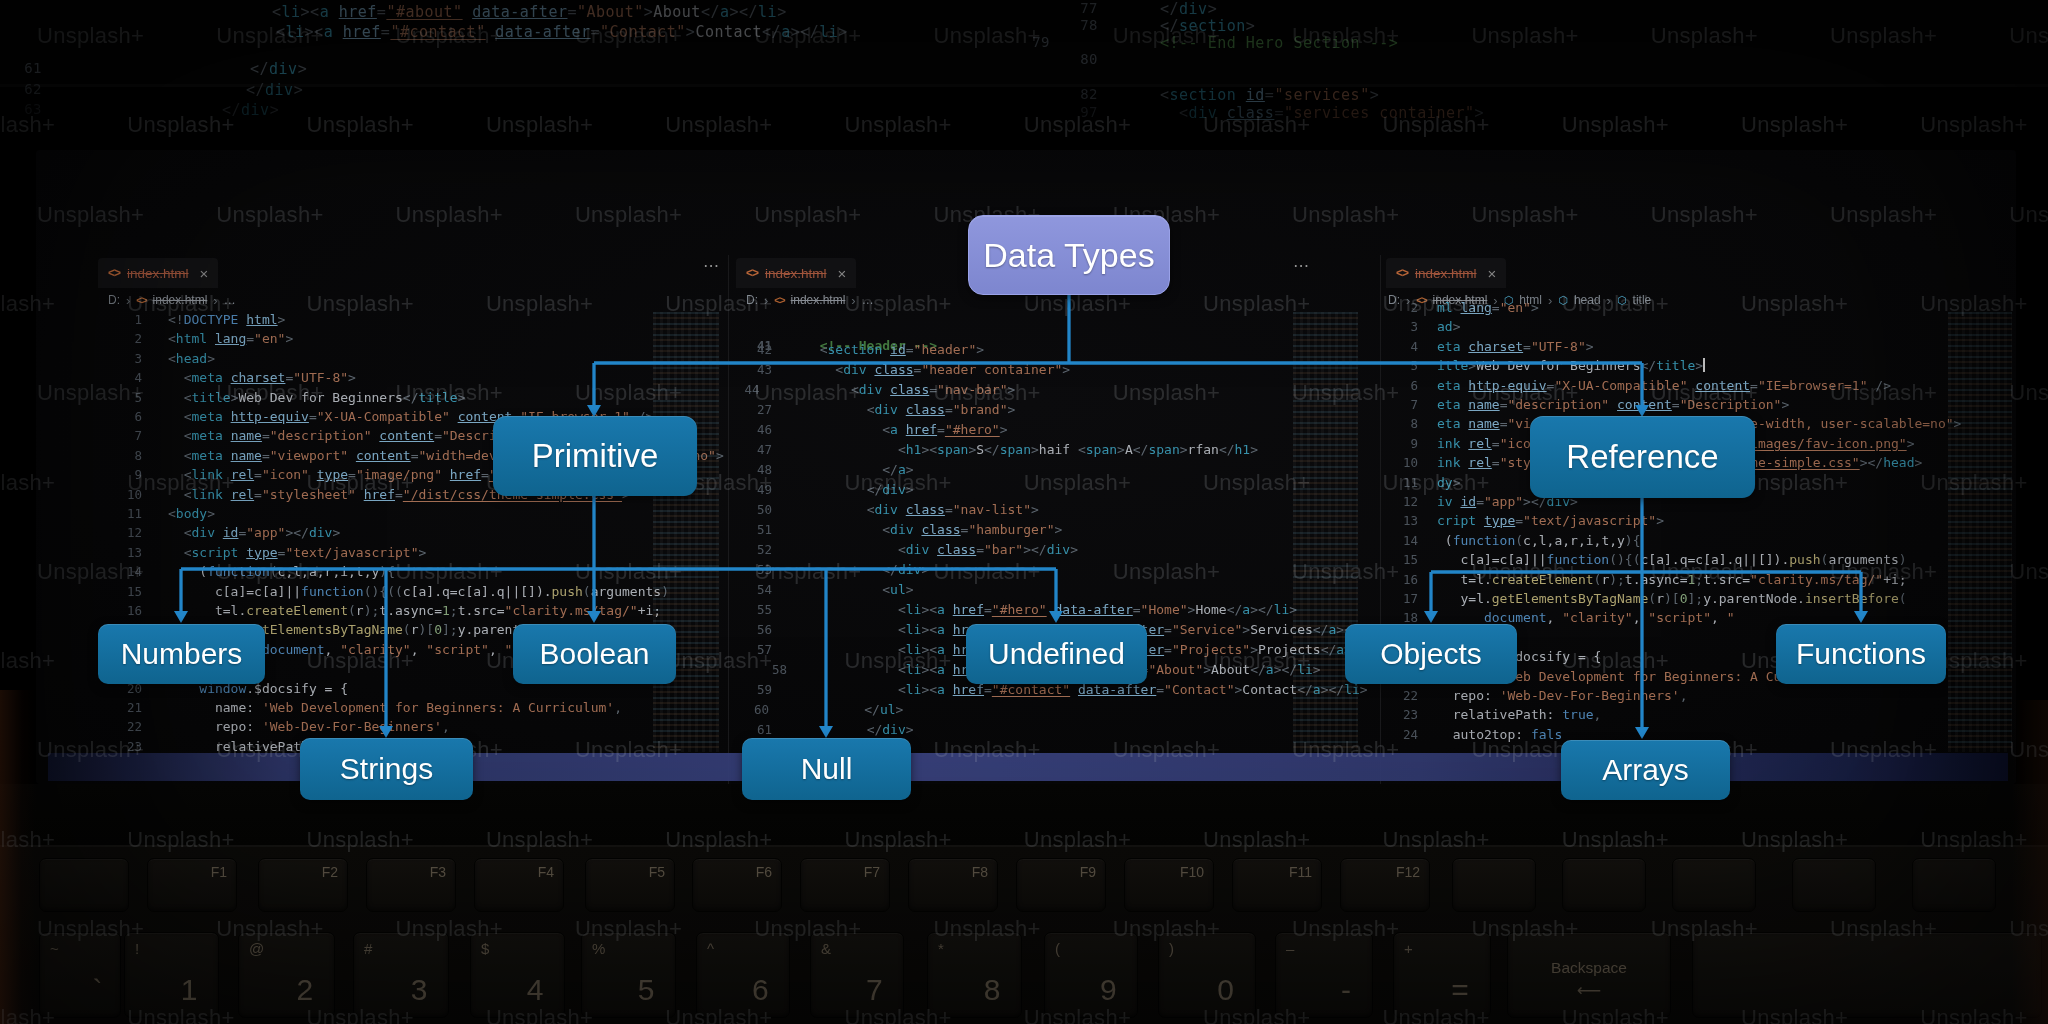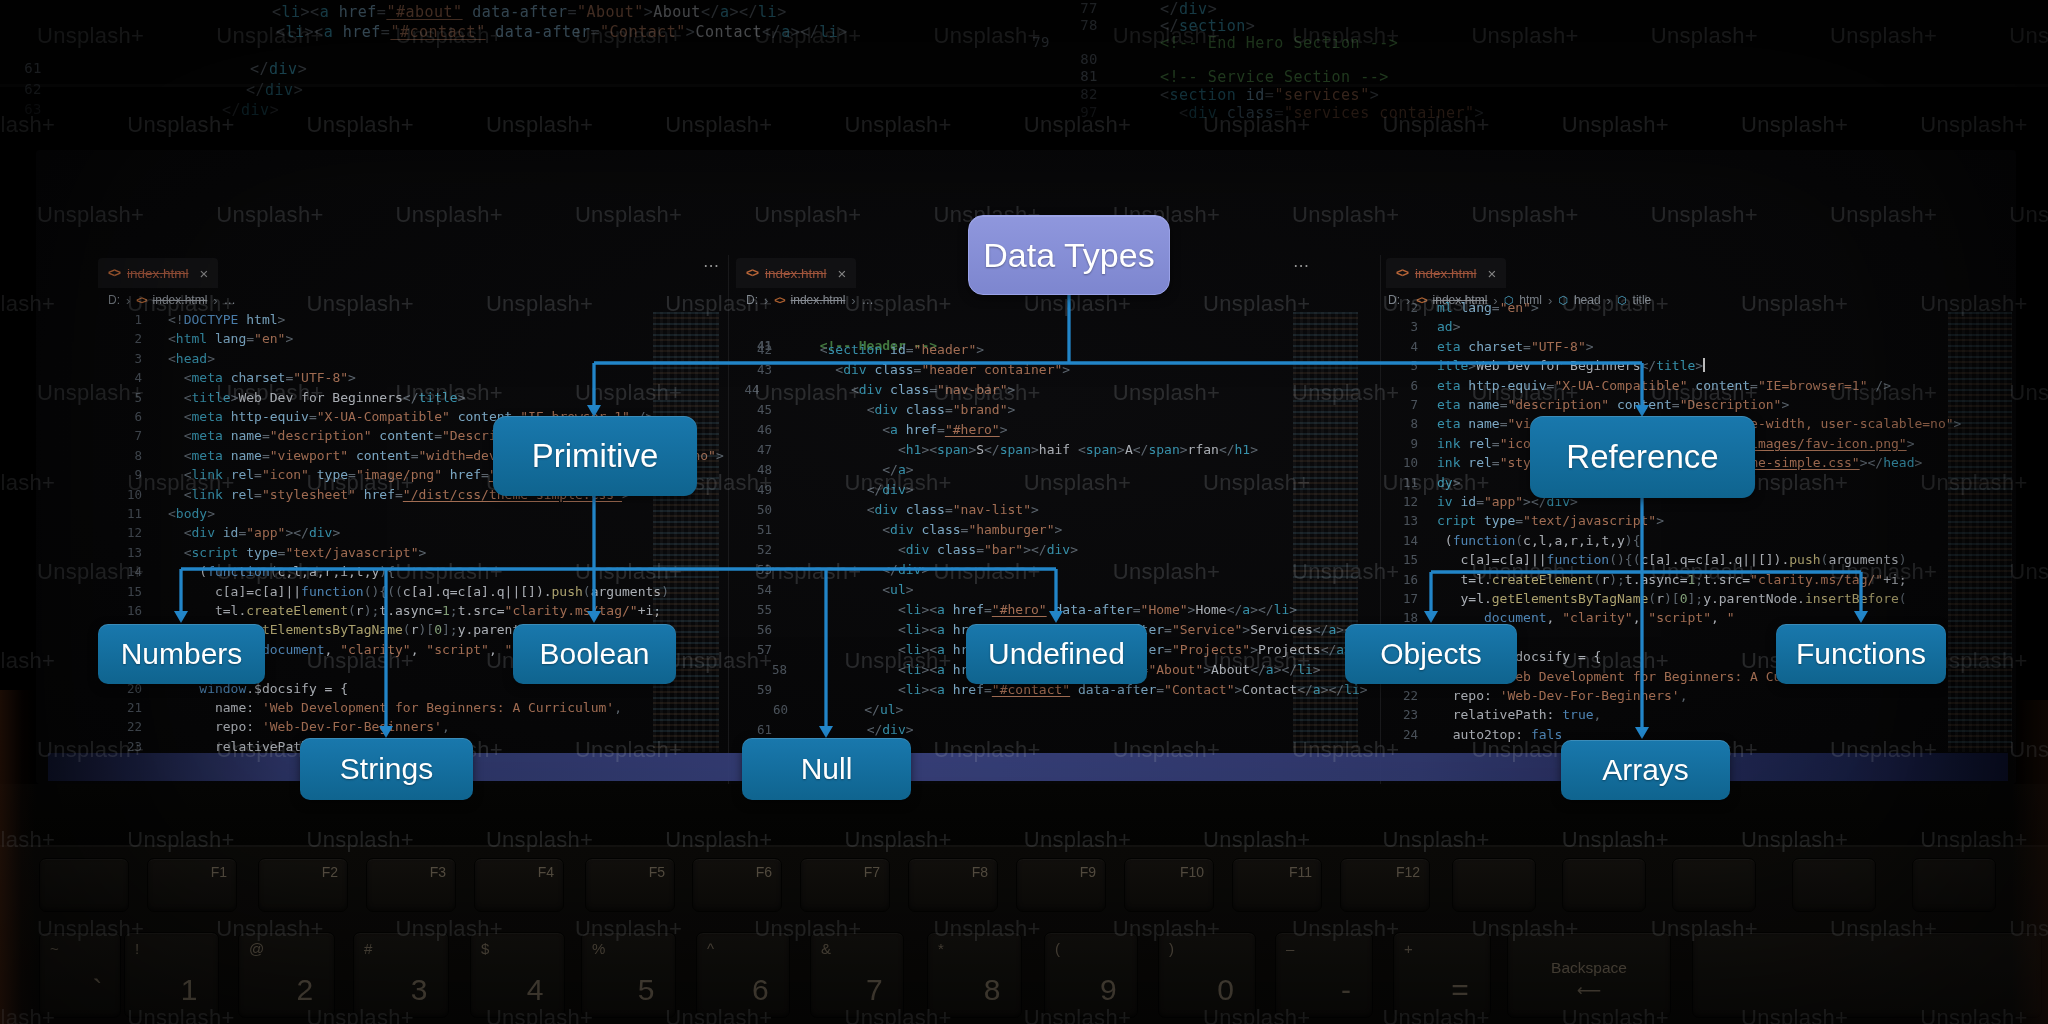--- a/index.html
+++ b/index.html
@@ -33,21 +33,21 @@
   .bc{position:absolute;top:141px;height:18px;display:flex;align-items:center;gap:6px;
       font-size:12px;color:#7d848c;white-space:nowrap;}
   .bc .sep{color:#5d646b;font-size:13px;}
   .bc .cico{color:#b06231;font-size:10.5px;font-weight:bold;letter-spacing:-1px;}
   .bc .sico{color:#4aa0c0;font-size:11px;}
   .bc .file{text-decoration:line-through;color:#8a8f96;}
   .codelayer{position:absolute;left:0;top:0;right:0;height:755px;filter:blur(.35px);opacity:.85;}
   .cl{position:absolute;left:0;width:100%;height:20px;font:13px "DejaVu Sans Mono","Liberation Mono",monospace;}
   .ln{position:absolute;width:40px;text-align:right;color:#57606a;font-size:12.5px;}
   .ct{position:absolute;white-space:pre;color:#c6cbd2;}
-  .tk-p{color:#6b7680;} .tk-t{color:#3fa8c6;} .tk-a{color:#8fc3e4;}
+  .tk-p{color:#6b7680;} .tk-t{color:#3fa8c6;} .tk-a{color:#8fc3e4;text-decoration:underline;}
   .tk-s{color:#bd7f60;} .tk-k{color:#5c9cd4;} .tk-c{color:#4e8c49;}
   .tk-x{color:#c6cbd2;} .tk-m{color:#c9bd80;} .tk-n{color:#98ba8c;}
   .tk-u{color:#bd7f60;text-decoration:underline;text-underline-offset:2px;}
   .tk-cur{display:inline-block;width:2px;height:14px;background:#ddd;vertical-align:-2px;}
   .mini{position:absolute;width:64px;filter:blur(.6px);
     background:repeating-linear-gradient(180deg, rgba(100,160,185,.15) 0 2px, transparent 2px 5px, rgba(190,140,95,.11) 5px 7px, transparent 7px 11px),
                repeating-linear-gradient(90deg, rgba(255,255,255,.035) 0 3px, transparent 3px 7px);}
   
   #toplines{position:absolute;left:0;top:0;width:2048px;height:130px;filter:blur(.4px);opacity:.55;}
   #toplines .cl{font-size:15px;letter-spacing:.5px;height:20px;}
@@ -118,24 +118,20 @@
       <span class="ct" style="left: 1160px;"><span class="tk-p">&lt;/</span><span class="tk-t">section</span><span class="tk-p">&gt;</span></span>
     </div>
     <div class="cl" style="top: 34px; opacity: 1;">
       <span class="ln" style="left: 1010px;">79</span>
       <span class="ct" style="left: 1160px;"><span class="tk-c">&lt;!-- End Hero Section --&gt;</span></span>
     </div>
     <div class="cl" style="top: 51px; opacity: 1;">
       <span class="ln" style="left: 1058px;">80</span>
       <span class="ct" style="left: 1160px;"></span>
     </div>
-    <div class="cl" style="top: 68px; opacity: 1;">
-      <span class="ln" style="left: 1058px;">81</span>
-      <span class="ct" style="left: 1160px;"><span class="tk-c">&lt;!-- Service Section --&gt;</span></span>
-    </div>
     <div class="cl" style="top: 86px; opacity: 0.7;">
       <span class="ln" style="left: 1058px;">82</span>
       <span class="ct" style="left: 1160px;"><span class="tk-p">&lt;</span><span class="tk-t">section</span><span class="tk-x"> </span><span class="tk-a">id</span><span class="tk-p">=</span><span class="tk-s">"services"</span><span class="tk-p">&gt;</span></span>
     </div>
     <div class="cl" style="top: 104px; opacity: 0.45;">
       <span class="ln" style="left: 1058px;">97</span>
       <span class="ct" style="left: 1160px;"><span class="tk-x">  </span><span class="tk-p">&lt;</span><span class="tk-t">div</span><span class="tk-x"> </span><span class="tk-a">class</span><span class="tk-p">=</span><span class="tk-s">"services container"</span><span class="tk-p">&gt;</span></span>
     </div>
   </div>
 
@@ -279,21 +275,21 @@
         </div>
         <div class="cl" style="top: 212px;">
           <span class="ln" style="left: 4px;">43</span>
           <span class="ct" style="left: 76px;"><span class="tk-x">    </span><span class="tk-p">&lt;</span><span class="tk-t">div</span><span class="tk-x"> </span><span class="tk-a">class</span><span class="tk-p">=</span><span class="tk-s">"header container"</span><span class="tk-p">&gt;</span></span>
         </div>
         <div class="cl" style="top: 232px;">
           <span class="ln" style="left: 4px; text-align: center;">44</span>
           <span class="ct" style="left: 76px;"><span class="tk-x">      </span><span class="tk-p">&lt;</span><span class="tk-t">div</span><span class="tk-x"> </span><span class="tk-a">class</span><span class="tk-p">=</span><span class="tk-s">"nav-bar"</span><span class="tk-p">&gt;</span></span>
         </div>
         <div class="cl" style="top: 252px;">
-          <span class="ln" style="left: 4px;">45</span>
+          <span class="ln" style="left: 4px;">27</span>
           <span class="ct" style="left: 76px;"><span class="tk-x">        </span><span class="tk-p">&lt;</span><span class="tk-t">div</span><span class="tk-x"> </span><span class="tk-a">class</span><span class="tk-p">=</span><span class="tk-s">"brand"</span><span class="tk-p">&gt;</span></span>
         </div>
         <div class="cl" style="top: 272px;">
           <span class="ln" style="left: 4px;">46</span>
           <span class="ct" style="left: 76px;"><span class="tk-x">          </span><span class="tk-p">&lt;</span><span class="tk-t">a</span><span class="tk-x"> </span><span class="tk-a">href</span><span class="tk-p">=</span><span class="tk-u">"#hero"</span><span class="tk-p">&gt;</span></span>
         </div>
         <div class="cl" style="top: 292px;">
           <span class="ln" style="left: 4px;">47</span>
           <span class="ct" style="left: 76px;"><span class="tk-x">            </span><span class="tk-p">&lt;</span><span class="tk-t">h1</span><span class="tk-p">&gt;&lt;</span><span class="tk-t">span</span><span class="tk-p">&gt;</span><span class="tk-x">S</span><span class="tk-p">&lt;/</span><span class="tk-t">span</span><span class="tk-p">&gt;</span><span class="tk-x">haif </span><span class="tk-p">&lt;</span><span class="tk-t">span</span><span class="tk-p">&gt;</span><span class="tk-x">A</span><span class="tk-p">&lt;/</span><span class="tk-t">span</span><span class="tk-p">&gt;</span><span class="tk-x">rfan</span><span class="tk-p">&lt;/</span><span class="tk-t">h1</span><span class="tk-p">&gt;</span></span>
         </div>
@@ -339,21 +335,21 @@
         </div>
         <div class="cl" style="top: 512px;">
           <span class="ln" style="left: 19px;">58</span>
           <span class="ct" style="left: 76px;"><span class="tk-x">            </span><span class="tk-p">&lt;</span><span class="tk-t">li</span><span class="tk-p">&gt;&lt;</span><span class="tk-t">a</span><span class="tk-x"> </span><span class="tk-a">href</span><span class="tk-p">=</span><span class="tk-u">"#about"</span><span class="tk-x"> </span><span class="tk-a">data-after</span><span class="tk-p">=</span><span class="tk-s">"About"</span><span class="tk-p">&gt;</span><span class="tk-x">About</span><span class="tk-p">&lt;/</span><span class="tk-t">a</span><span class="tk-p">&gt;&lt;/</span><span class="tk-t">li</span><span class="tk-p">&gt;</span></span>
         </div>
         <div class="cl" style="top: 532px;">
           <span class="ln" style="left: 4px;">59</span>
           <span class="ct" style="left: 76px;"><span class="tk-x">            </span><span class="tk-p">&lt;</span><span class="tk-t">li</span><span class="tk-p">&gt;&lt;</span><span class="tk-t">a</span><span class="tk-x"> </span><span class="tk-a">href</span><span class="tk-p">=</span><span class="tk-u">"#contact"</span><span class="tk-x"> </span><span class="tk-a">data-after</span><span class="tk-p">=</span><span class="tk-s">"Contact"</span><span class="tk-p">&gt;</span><span class="tk-x">Contact</span><span class="tk-p">&lt;/</span><span class="tk-t">a</span><span class="tk-p">&gt;&lt;/</span><span class="tk-t">li</span><span class="tk-p">&gt;</span></span>
         </div>
         <div class="cl" style="top: 552px;">
-          <span class="ln" style="left: 20px;">60</span>
+          <span class="ln" style="left: 1px;">60</span>
           <span class="ct" style="left: 58px;"><span class="tk-x">          </span><span class="tk-p">&lt;/</span><span class="tk-t">ul</span><span class="tk-p">&gt;</span></span>
         </div>
         <div class="cl" style="top: 572px;">
           <span class="ln" style="left: 4px;">61</span>
           <span class="ct" style="left: 76px;"><span class="tk-x">        </span><span class="tk-p">&lt;/</span><span class="tk-t">div</span><span class="tk-p">&gt;</span></span>
         </div>
         <div class="cl" style="top: 592px;">
           <span class="ln" style="left: 4px;">62</span>
           <span class="ct" style="left: 76px;"><span class="tk-x">      </span><span class="tk-p">&lt;/</span><span class="tk-t">div</span><span class="tk-p">&gt;</span></span>
         </div>

